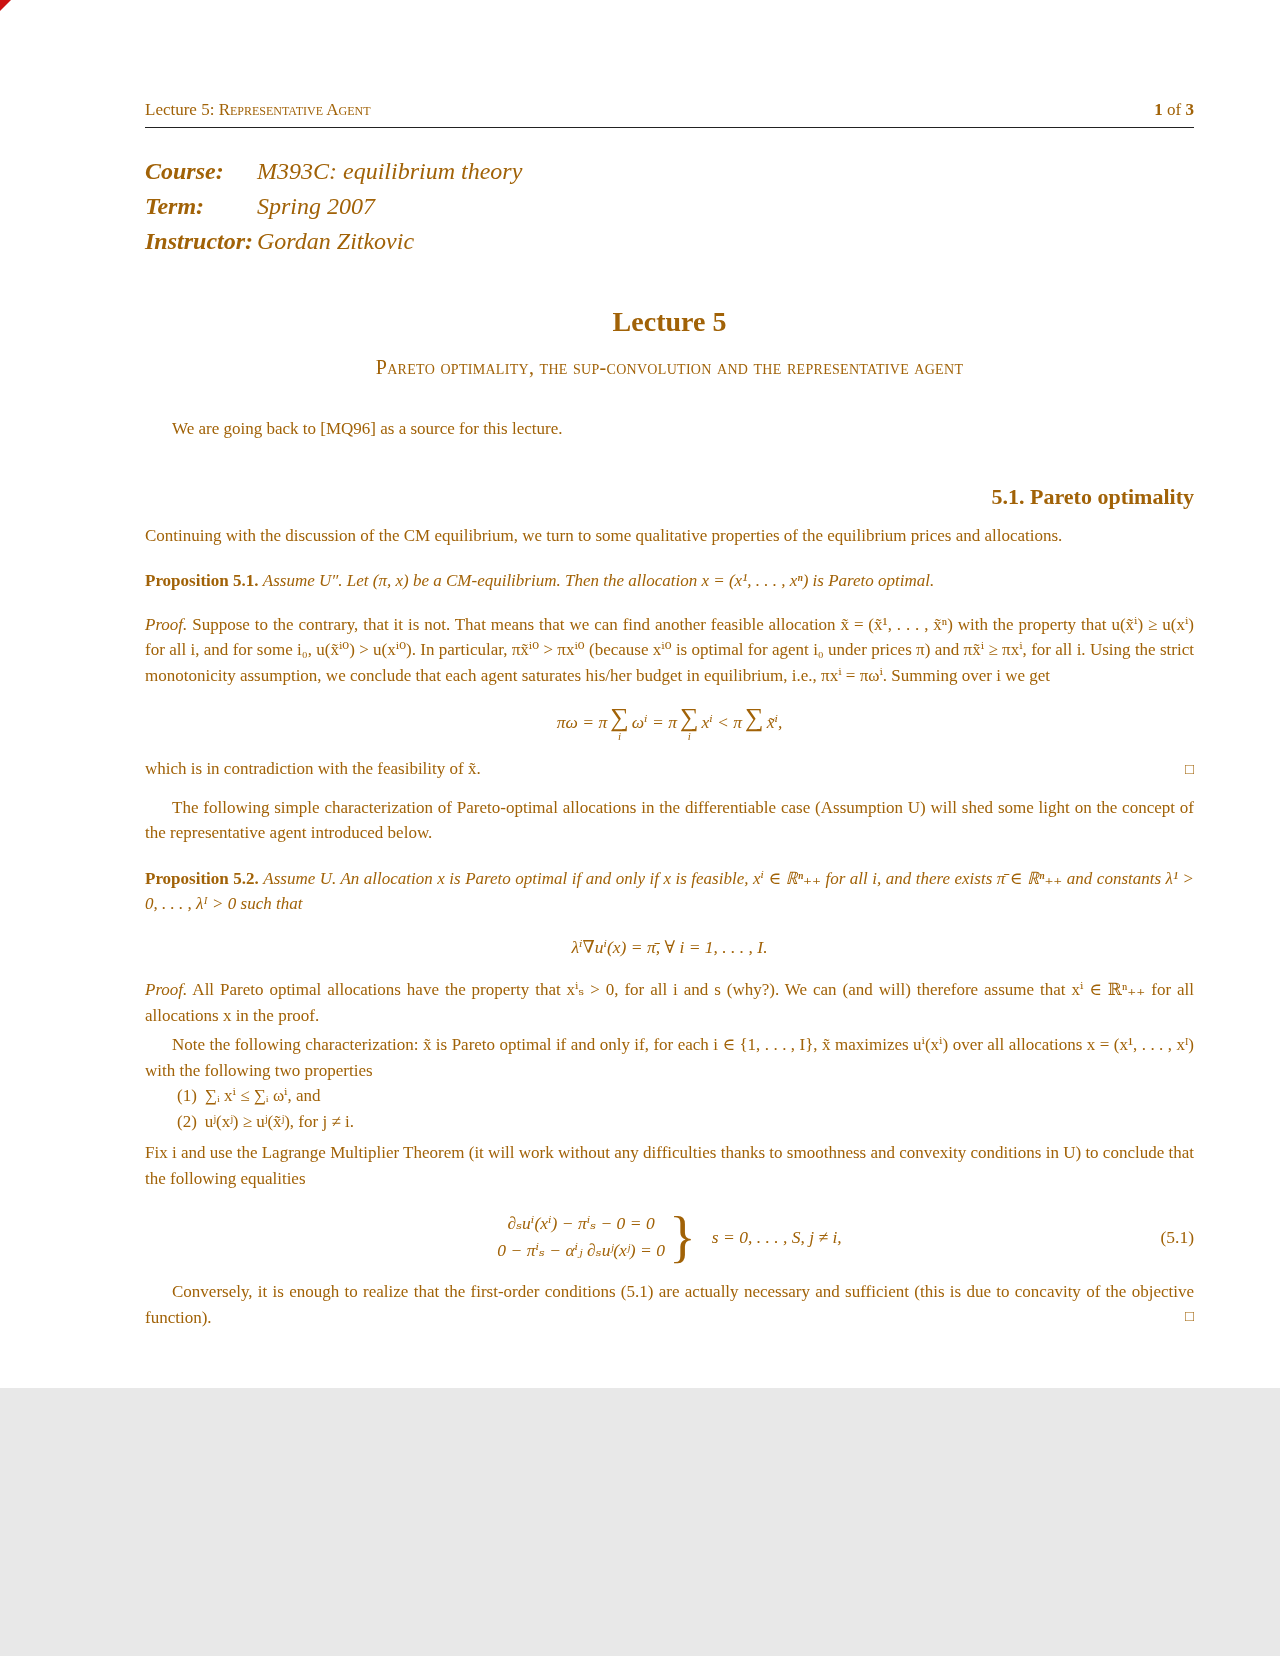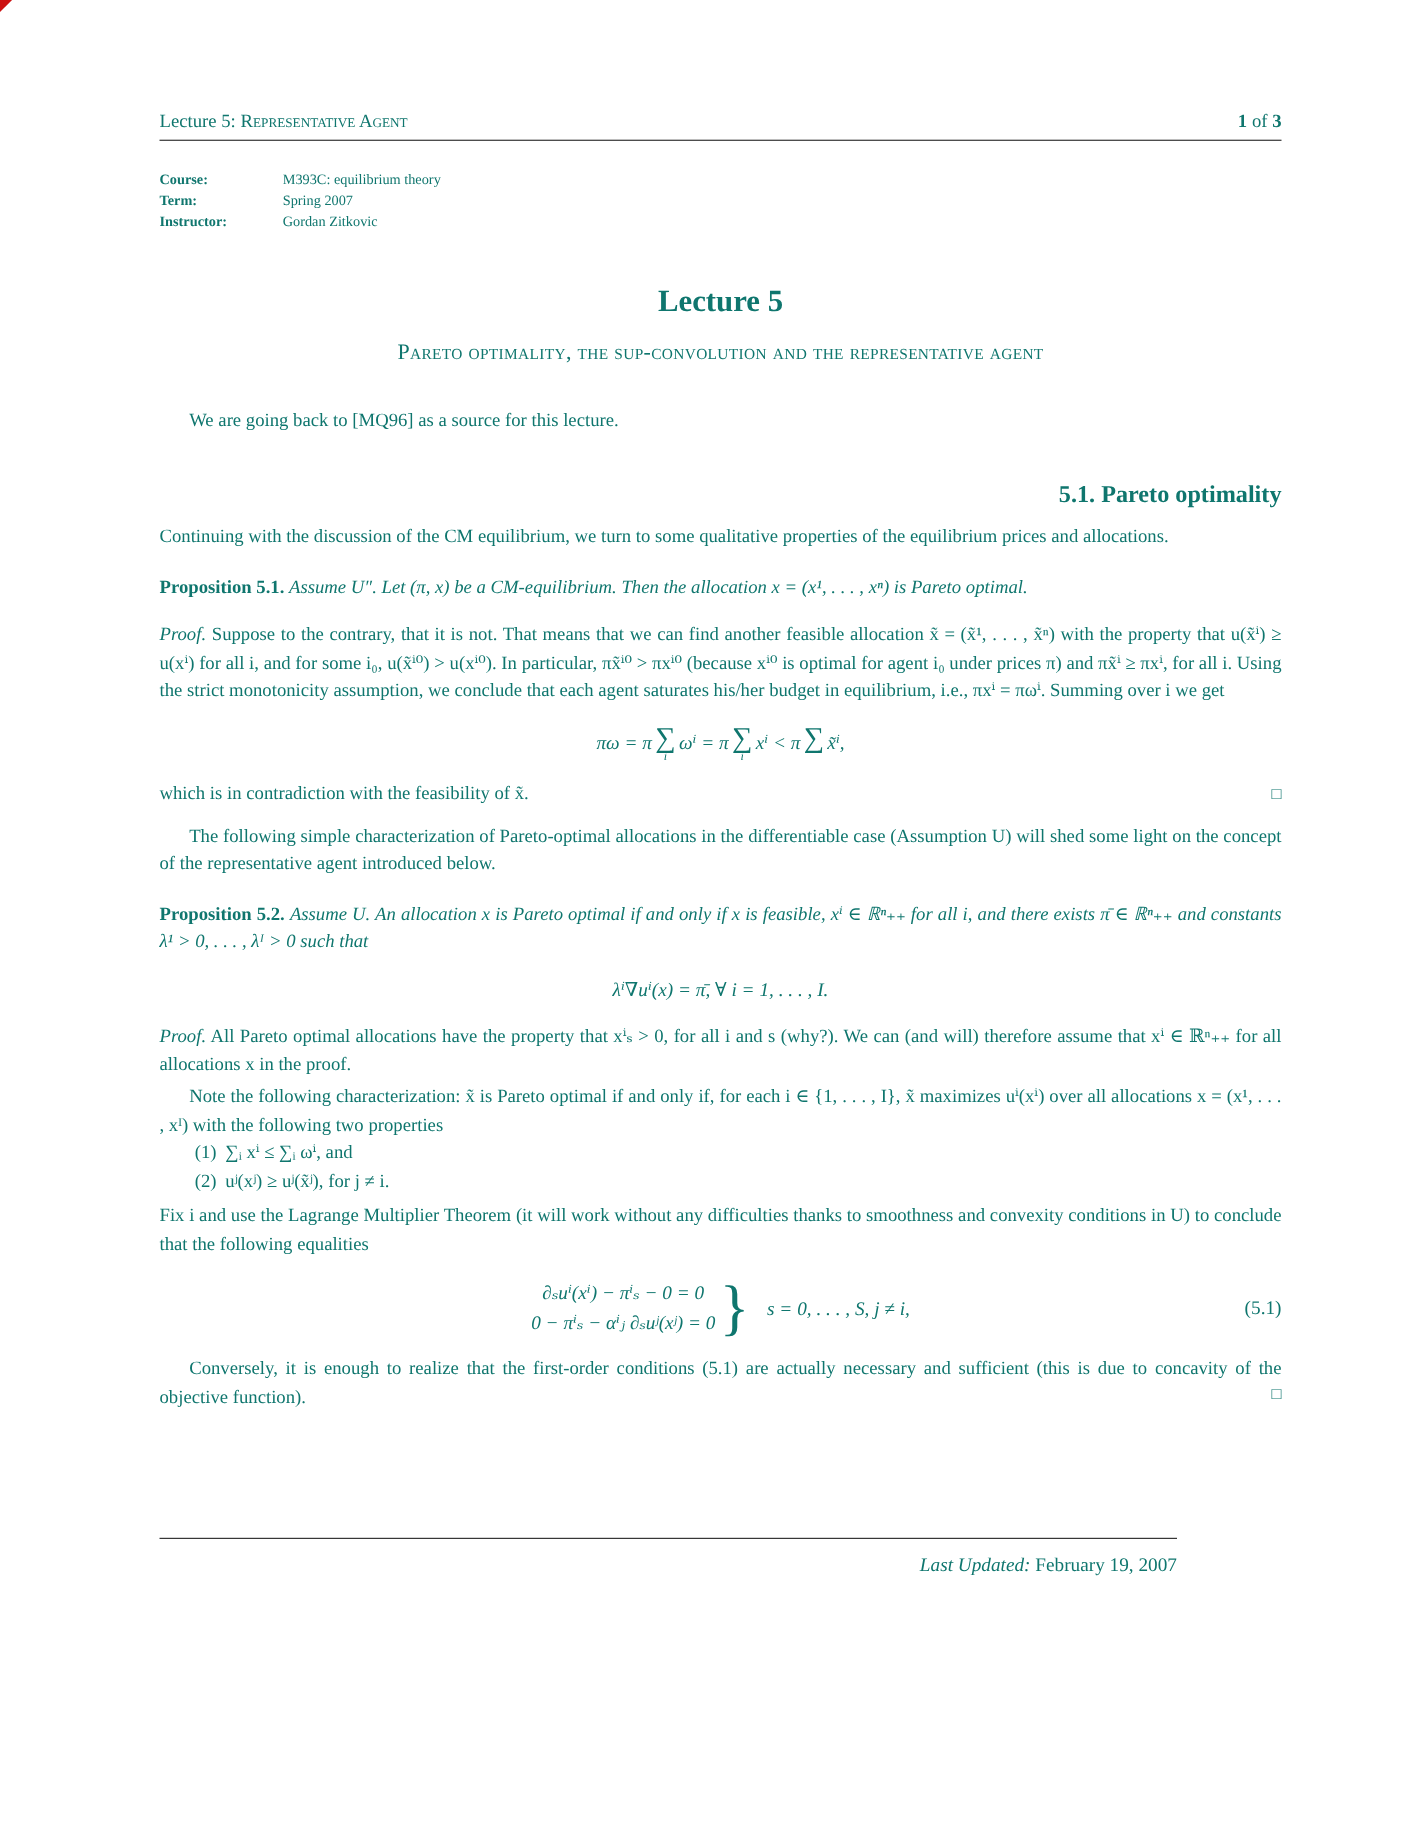--- a/index.html
+++ b/index.html
@@ -1,45 +1,45 @@
 <!DOCTYPE html>
 <html><head>
 <meta charset="utf-8">
 <style>
   * { box-sizing: border-box; }
   html, body { margin: 0; padding: 0; background: #e8e8e8; }
   .page {
     position: relative;
     width: 1280px;
-    height: 1656px;
+    height: 1388px;
     margin: 0 auto;
     background: #ffffff;
-    color: #0f766e;
+    color: #a16207;
     font-family: "Liberation Serif", "DejaVu Serif", serif;
-    padding: 100px 115px 0 145px;
+    padding: 100px 86px 0 145px;
     overflow: hidden;
   }
   .corner-mark {
     position: absolute; top: 0; left: 0;
     width: 0; height: 0;
     border-top: 11px solid #cc1111;
     border-right: 11px solid transparent;
   }
   .b { font-weight: bold; }
   .it { font-style: italic; }
   .sc { font-variant: small-caps; }
 
   .runhead {
     display: flex; justify-content: space-between; align-items: baseline;
     font-size: 17px; border-bottom: 1.2px solid #222; padding-bottom: 7px;
   }
   .rh-right { font-weight: bold; }
   .rh-right .of { font-weight: normal; }
 
-  .meta { margin-top: 26px; font-size: 13px; line-height: 1.45; }
+  .meta { margin-top: 26px; font-size: 24px; line-height: 1.45; font-style: italic; }
   .meta-row { display: flex; }
   .meta-label { font-weight: bold; width: 112px; flex: 0 0 112px; }
 
   .title-block { text-align: center; margin-top: 48px; }
   .lecture-title { font-size: 28px; font-weight: bold; }
   .subtitle {
     margin: 16px auto 0 auto; max-width: 720px;
     font-size: 20px; line-height: 1.3; letter-spacing: 0.3px;
   }
 

